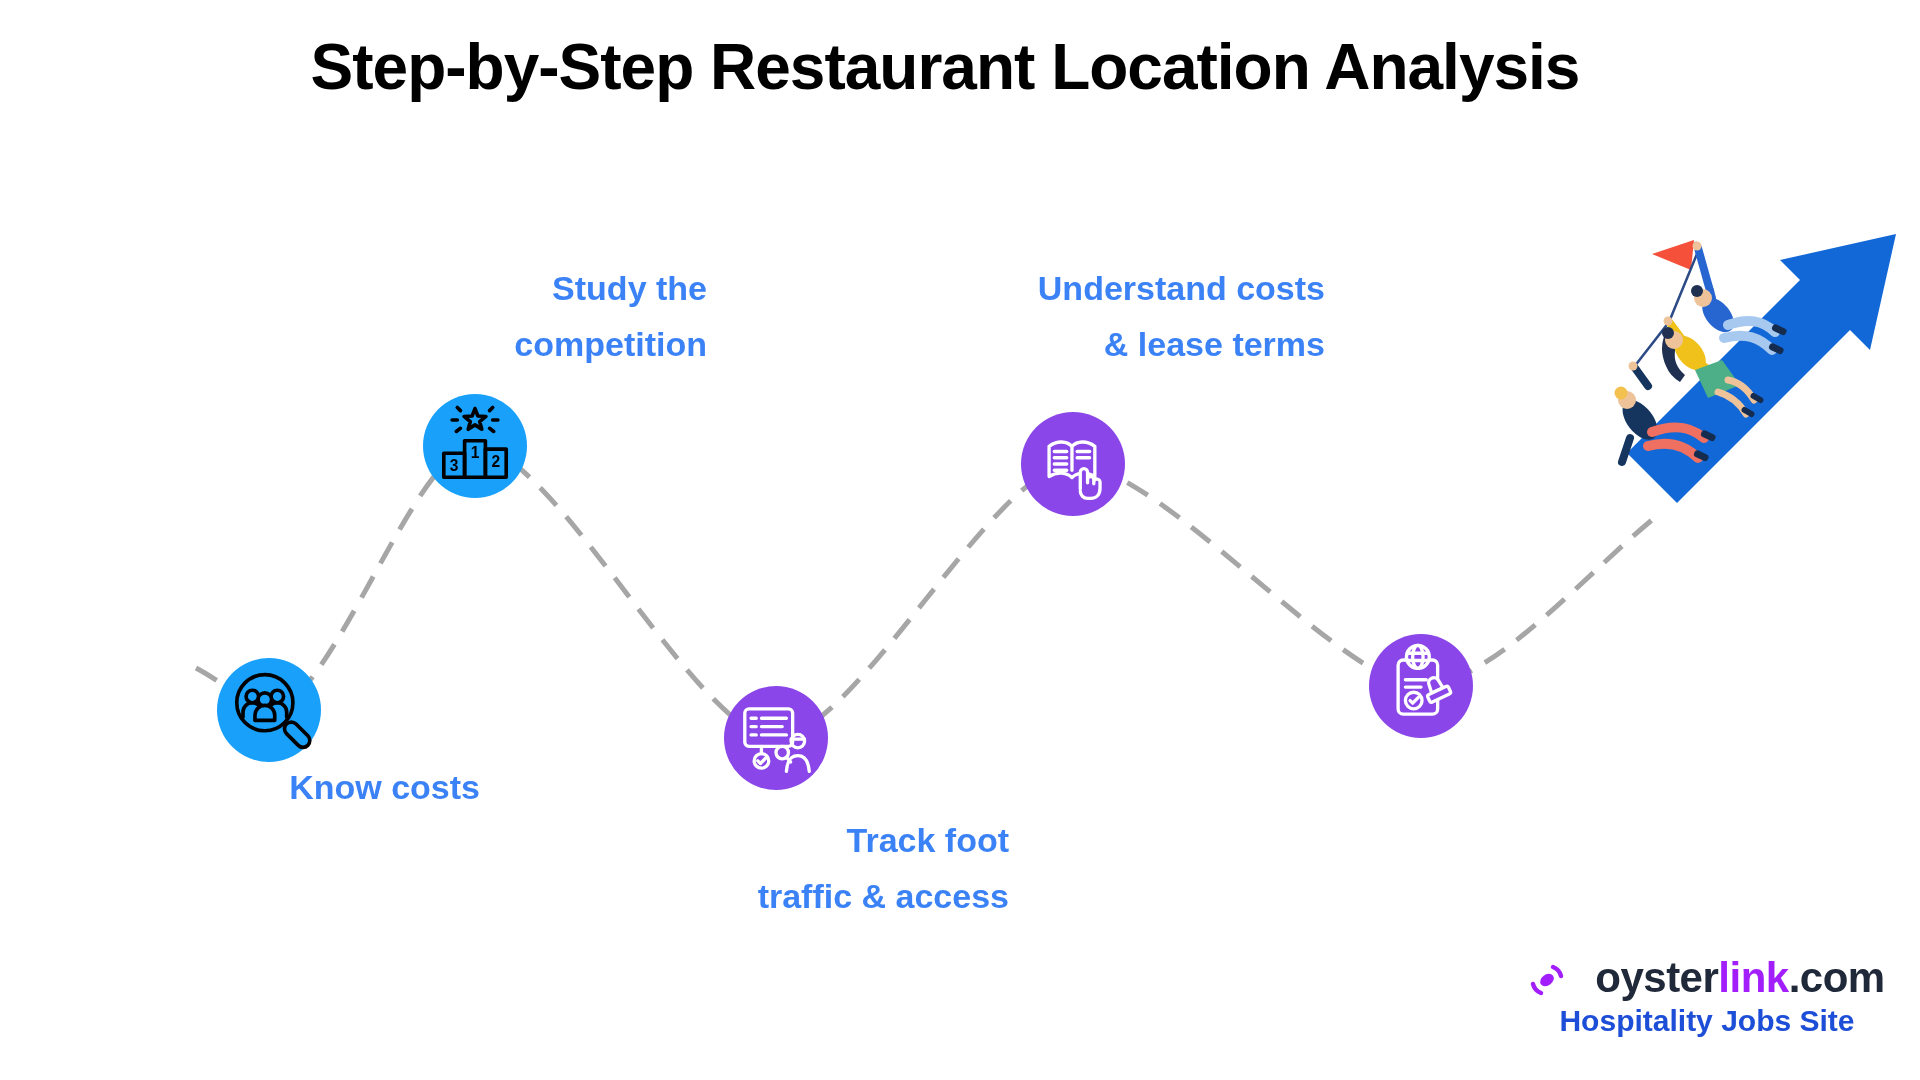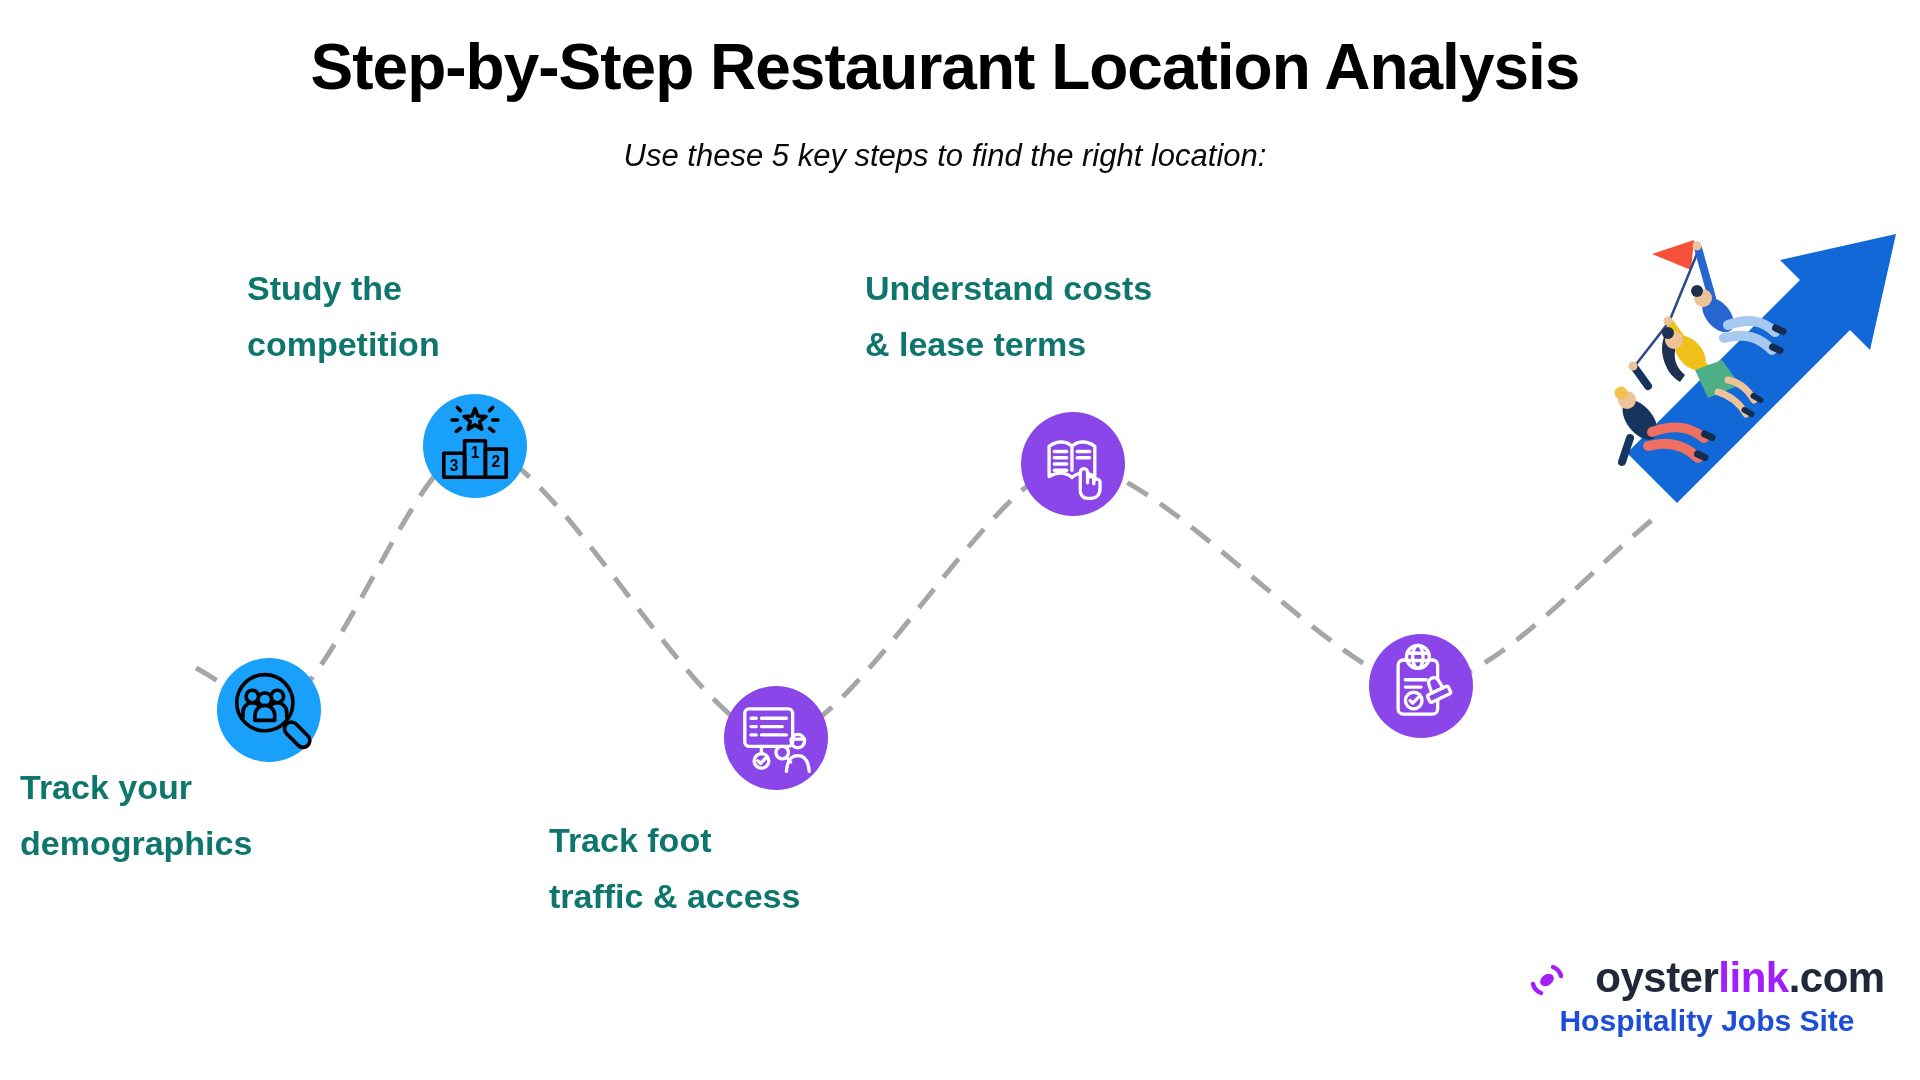--- a/index.html
+++ b/index.html
@@ -16,43 +16,42 @@
     font-size:31px;font-style:italic;color:#0a0a0a;
   }
   #path-svg{position:absolute;left:0;top:0;width:1920px;height:1080px;}
   .step-circle{
     position:absolute;width:104px;height:104px;border-radius:50%;
     display:flex;align-items:center;justify-content:center;
   }
   .blue-circle{background:#18A0FB;}
   .purple-circle{background:#8A46E8;}
   .step-label{
-    position:absolute;width:460px;text-align:left;
-    font-size:34px;font-weight:bold;line-height:56px;color:#0f766e;
+    position:absolute;width:460px;text-align:right;
+    font-size:34px;font-weight:bold;line-height:56px;color:#3b82f6;
   }
   .illustration{position:absolute;left:1600px;top:220px;width:310px;height:350px;}
   .logo{
     position:absolute;left:1522px;top:956px;width:370px;
     display:flex;flex-direction:column;align-items:center;
   }
   .logo-row{display:flex;align-items:center;gap:24px;}
   .logo-icon{margin:2px 6px 0 0;}
   .brand{font-size:42px;font-weight:bold;letter-spacing:-0.5px;line-height:44px;}
   .brand .navy{color:#20293A;}
   .brand .purple{color:#A21FFB;}
   .tagline{font-size:30px;font-weight:bold;color:#1d4ed8;margin-top:4px;}
   svg{display:block;}
 </style>
 </head>
 <body>
 
 <div id="canvas">
 
   <div class="title">Step-by-Step Restaurant Location Analysis</div>
-  <div class="subtitle">Use these 5 key steps to find the right location:</div>
 
   <svg id="path-svg" viewBox="0 0 1920 1080">
     <path d="M 196 668
              C 222 682, 246 702, 269 710
              C 330 710, 415 446, 475 446
              C 553 446, 698 738, 776 738
              C 854 738, 995 464, 1073 464
              C 1160 464, 1342 686, 1421 686
              C 1492 686, 1592 566, 1662 512" fill="none" stroke="#A6A6A6" stroke-width="5" stroke-dasharray="24 15"></path>
   </svg>
@@ -117,22 +116,21 @@
       <circle cx="43" cy="64" r="8"></circle>
       <path d="M39.5,64 l2.5,2.5 l5.5,-5.5"></path>
       <g transform="rotate(-25 67 57)" fill="#8A46E8">
         <path d="M62,46 a5,5 0 0 1 10,0 l1,8 h-12 z"></path>
         <rect x="56" y="54" width="22" height="8" rx="2"></rect>
       </g>
     </svg>
   </div>
 
   <div class="step-label" style="left:20px;top:759px;">
-    <span>Track your</span><br>
-    <span>demographics</span>
+    <span>Know costs</span><br>
   </div>
   <div class="step-label" style="left:247px;top:260px;">
     <span>Study the</span><br>
     <span>competition</span>
   </div>
   <div class="step-label" style="left:865px;top:260px;">
     <span>Understand costs</span><br>
     <span>&amp; lease terms</span>
   </div>
   <div class="step-label" style="left:549px;top:812px;">

